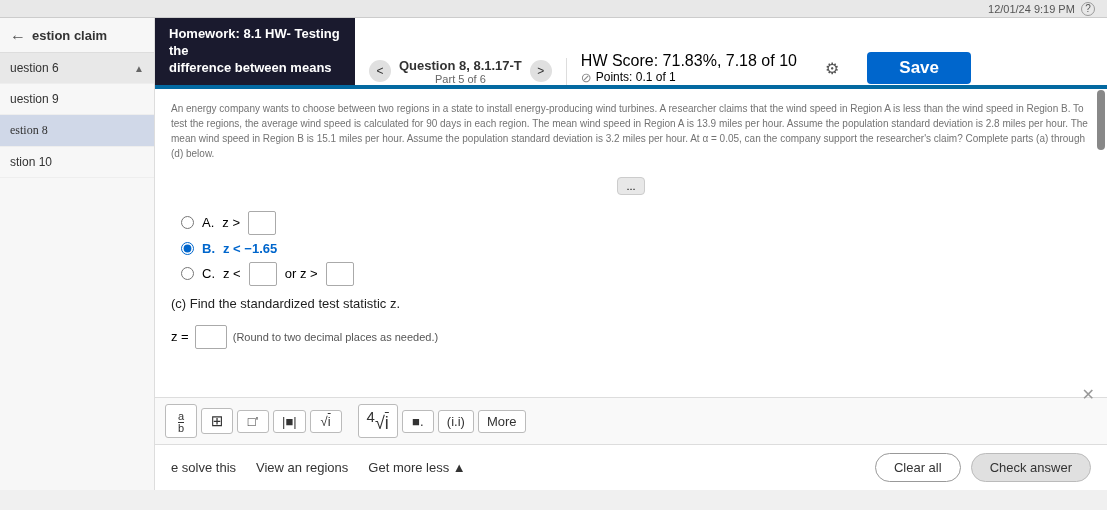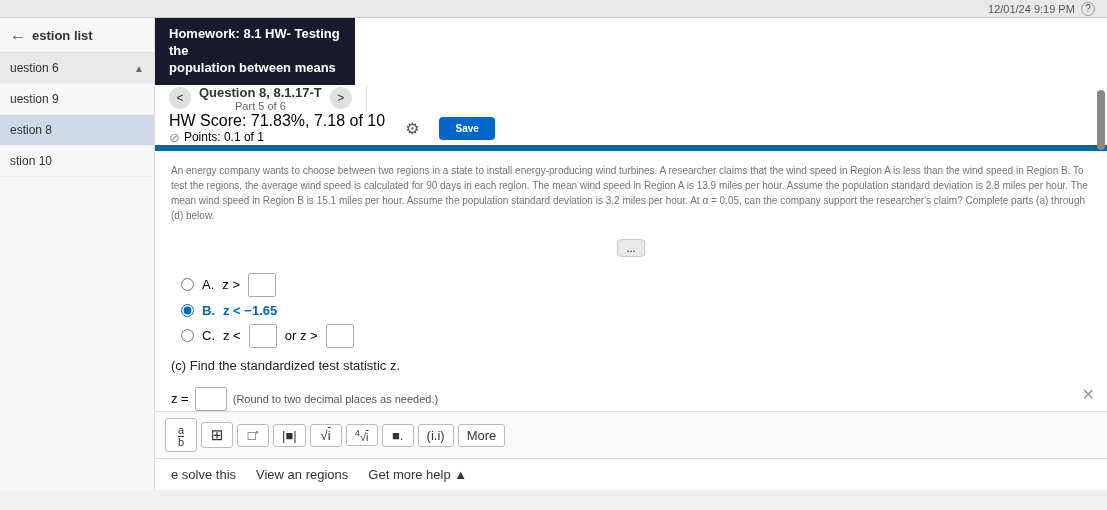--- a/index.html
+++ b/index.html
@@ -66,25 +66,24 @@
       flex: 1;
       display: flex;
       flex-direction: column;
       background: #fff;
       overflow: hidden;
     }
 
     
     .content-header {
       background: #fff;
-      border-bottom: 6px solid #0369a1;
-      display: flex;
-      align-items: flex-start;
+      border-bottom: 4px solid #0369a1;
+      display: flex;
+      align-items: flex-end;
       min-height: 50px;
-      flex-direction: column;
     }
 
     .hw-title {
       background: #1a1a2e;
       color: #fff;
       padding: 8px 14px;
       font-size: 13px;
       font-weight: bold;
       width: 200px;
       display: flex;
@@ -122,31 +121,31 @@
 
     .question-sublabel {
       font-size: 11px;
       color: #666;
     }
 
     .hw-score-section {
       display: flex;
       align-items: center;
       padding: 0 14px;
-      gap: 20px;
+      gap: 28px;
       flex: 1;
     }
 
     .save-btn {
       background: #0066cc;
       color: #fff;
       border: none;
-      padding: 6px 16px;
+      padding: 6px 32px;
       border-radius: 4px;
-      font-size: 10px;
+      font-size: 17px;
       cursor: pointer;
       font-weight: bold;
     }
 
     .settings-icon {
       font-size: 16px;
       color: #555;
       cursor: pointer;
     }
 
@@ -344,44 +343,44 @@
   <span>12/01/24 9:19 PM</span>
   &nbsp;&nbsp;
   <span style="border:1px solid #999; border-radius:50%; width:14px; height:14px; display:inline-flex; align-items:center; justify-content:center; font-size:10px; cursor:pointer;">?</span>
 </div>
 
 <div class="main-layout">
 
   <div class="sidebar">
     <div class="sidebar-header">
       <span style="font-size:16px; cursor:pointer; color:#555;">←</span>
-      <span class="sidebar-header-text">estion list</span>
+      <span class="sidebar-header-text">estion claim</span>
     </div>
     <div class="sidebar-item active">
       <span>uestion 6</span>
       <span class="arrow">▲</span>
     </div>
     <div class="sidebar-item">
       <span>uestion 9</span>
     </div>
-    <div class="sidebar-item" style="background:#d0d8e8;">
+    <div class="sidebar-item" style="background:#d0d8e8;font-family:Liberation Serif, serif;">
       <span>estion 8</span>
     </div>
     <div class="sidebar-item">
       <span>stion 10</span>
     </div>
   </div>
 
   <div class="content-area">
 
     <div class="content-header">
       <div class="hw-title">
         <div>
           <div>Homework: 8.1 HW- Testing the</div>
-          <div>population between means</div>
+          <div>difference between means</div>
         </div>
       </div>
       <div class="question-nav">
         <button class="nav-arrow">&lt;</button>
         <div class="question-nav-center">
           <div class="question-label">Question 8, 8.1.17-T</div>
           <div class="question-sublabel">Part 5 of 6</div>
         </div>
         <button class="nav-arrow">&gt;</button>
       </div>
@@ -444,31 +443,35 @@
         <span style="display:inline-flex; flex-direction:column; align-items:center; line-height:1; font-size:11px;">
           <span>a</span>
             <span style="border-top:1px solid #333; width:100%; display:block;"></span>
             <span>b</span>
         </span>
       </button>
       <button class="math-btn" style="font-size:15px;">⊞</button>
       <button class="math-btn" style="font-size:13px;">□'</button>
       <button class="math-btn" style="font-size:13px;">|■|</button>
       <button class="math-btn" style="font-size:13px;">√<span style="text-decoration:overline;">i</span></button>
-      <button class="math-btn" style="font-size:11px;"><sup>4</sup>√<span style="text-decoration:overline;">i</span></button>
+      <button class="math-btn" style="font-size:18px;margin-left:12px;"><sup>4</sup>√<span style="text-decoration:overline;">i</span></button>
       <button class="math-btn" style="font-size:13px;">■.</button>
       <button class="math-btn" style="font-size:13px;">(i.i)</button>
       <button class="math-btn">More</button>
     </div>
 
     <div class="bottom-bar">
       <div class="bottom-left">
         <span class="bottom-link">e solve this</span>
         <span class="bottom-link">View an regions</span>
-        <span class="bottom-link">Get more help ▲</span>
+        <span class="bottom-link">Get more less ▲</span>
+      </div>
+      <div class="bottom-right">
+        <button class="clear-all-btn">Clear all</button>
+        <button class="check-answer-btn">Check answer</button>
       </div>
     </div>
   </div>
 </div>
 
 <div class="scroll-indicator"></div>
 
 <div class="close-x">✕</div>
 
 </body></html>

